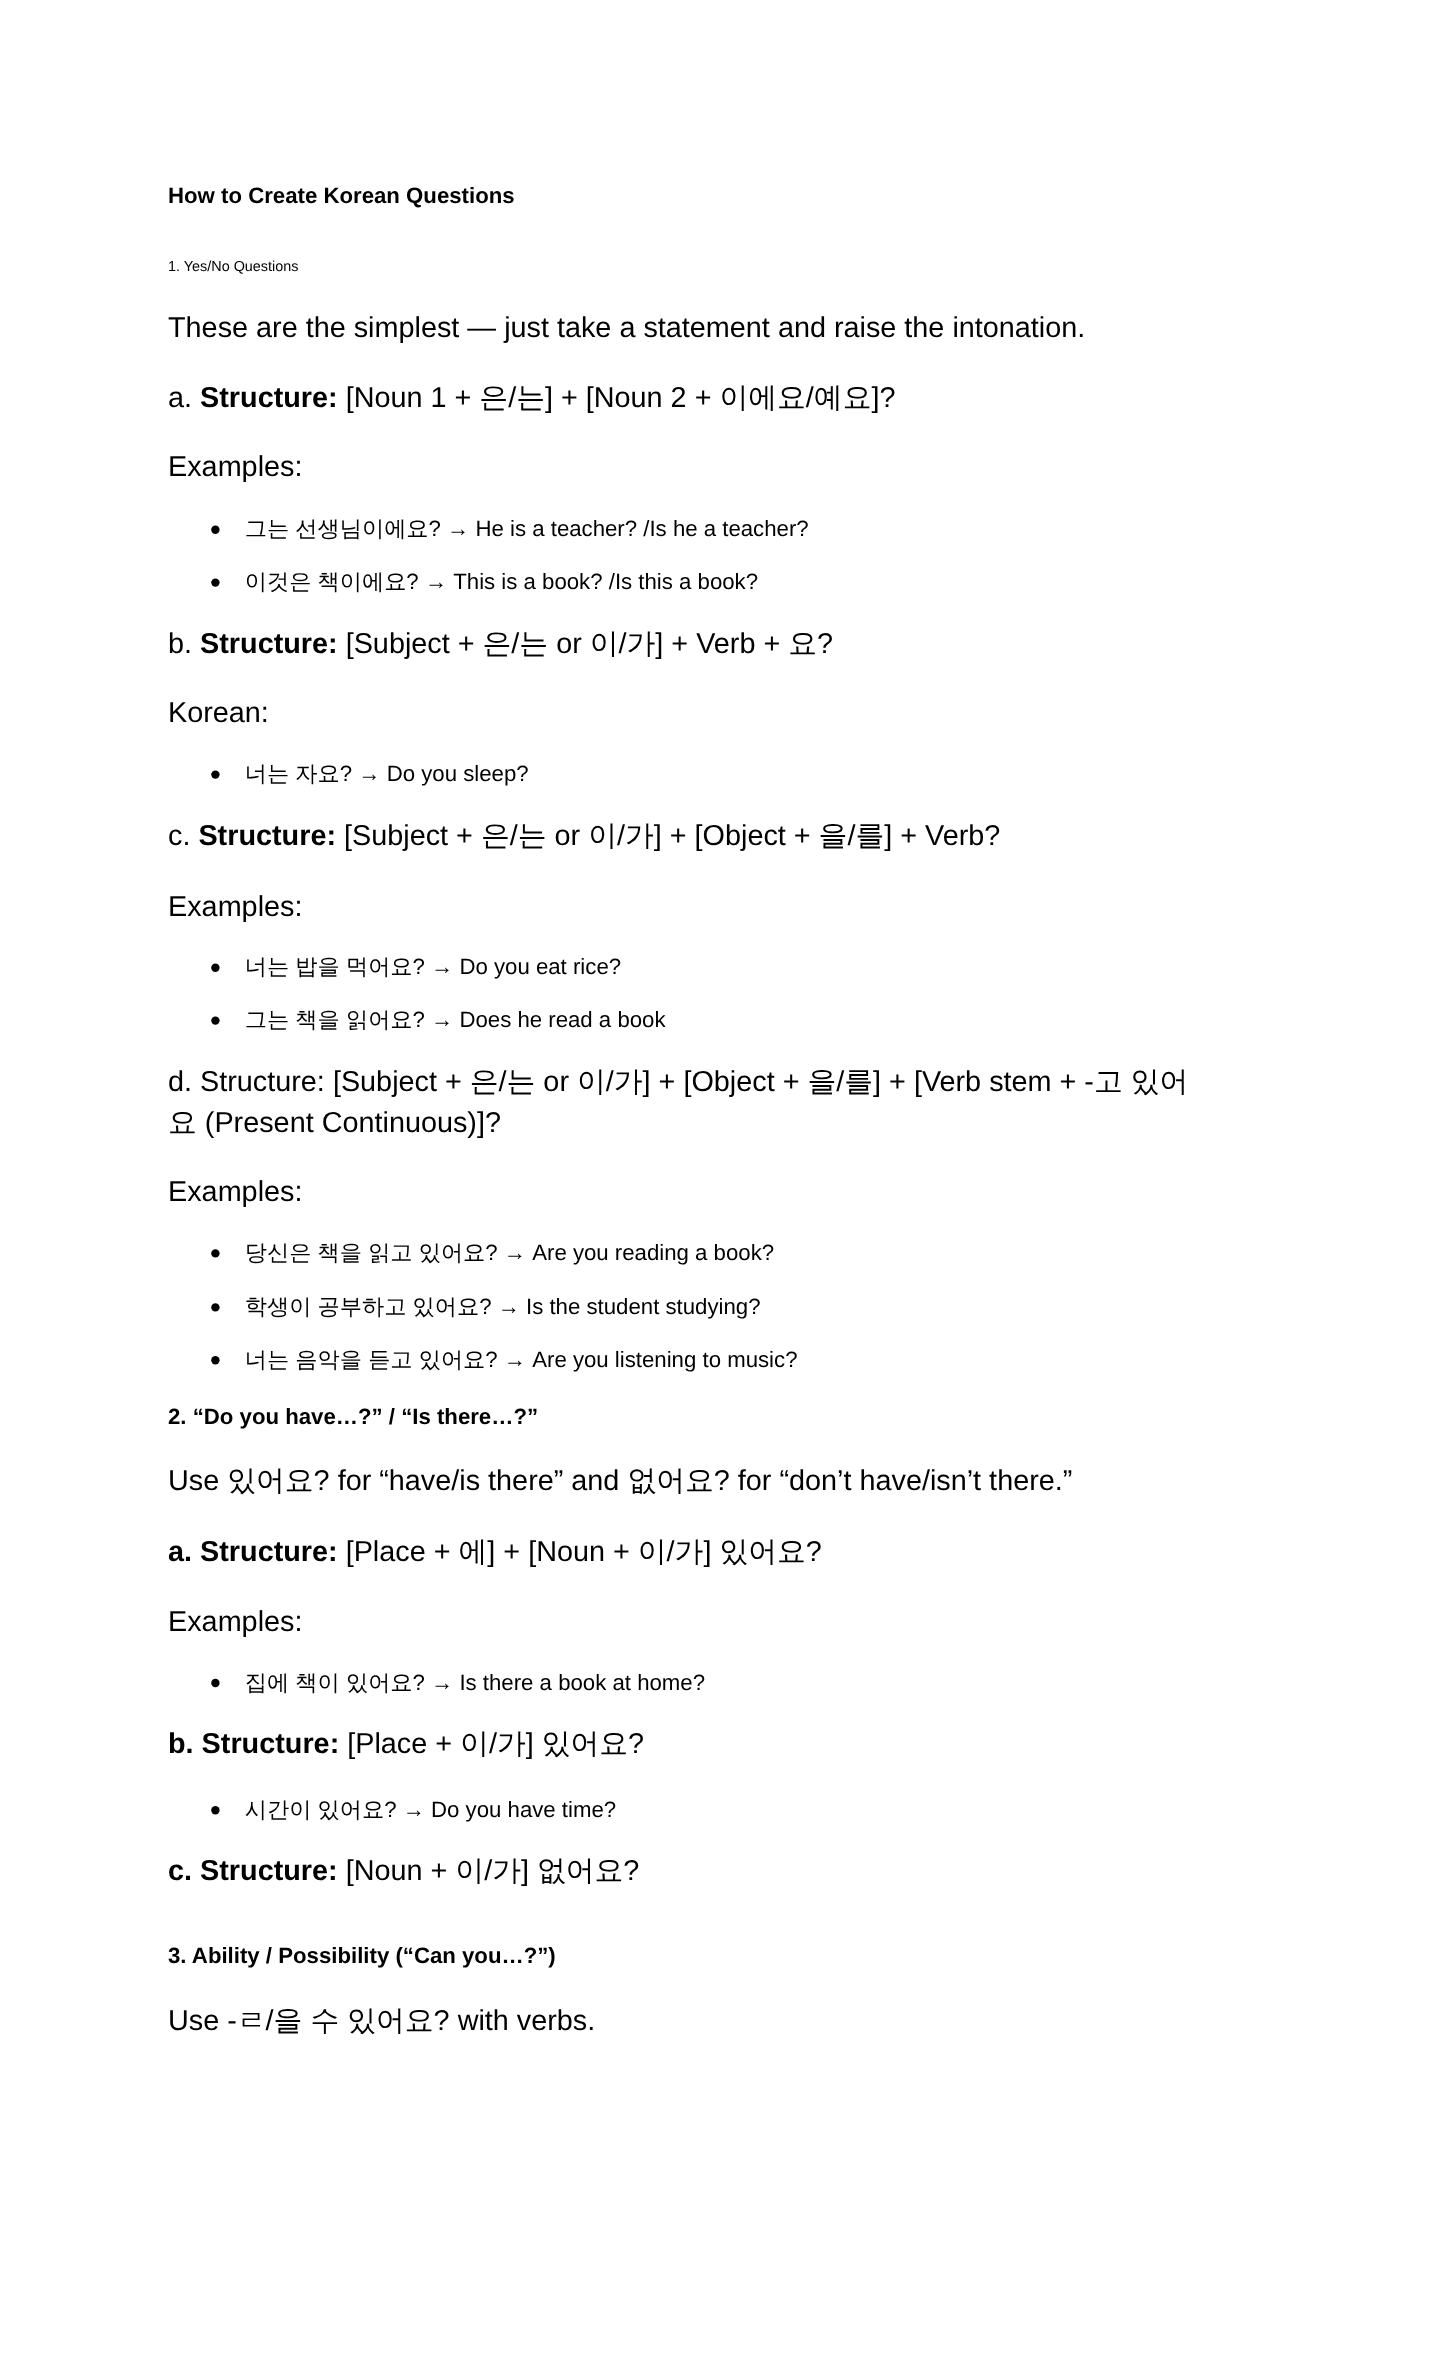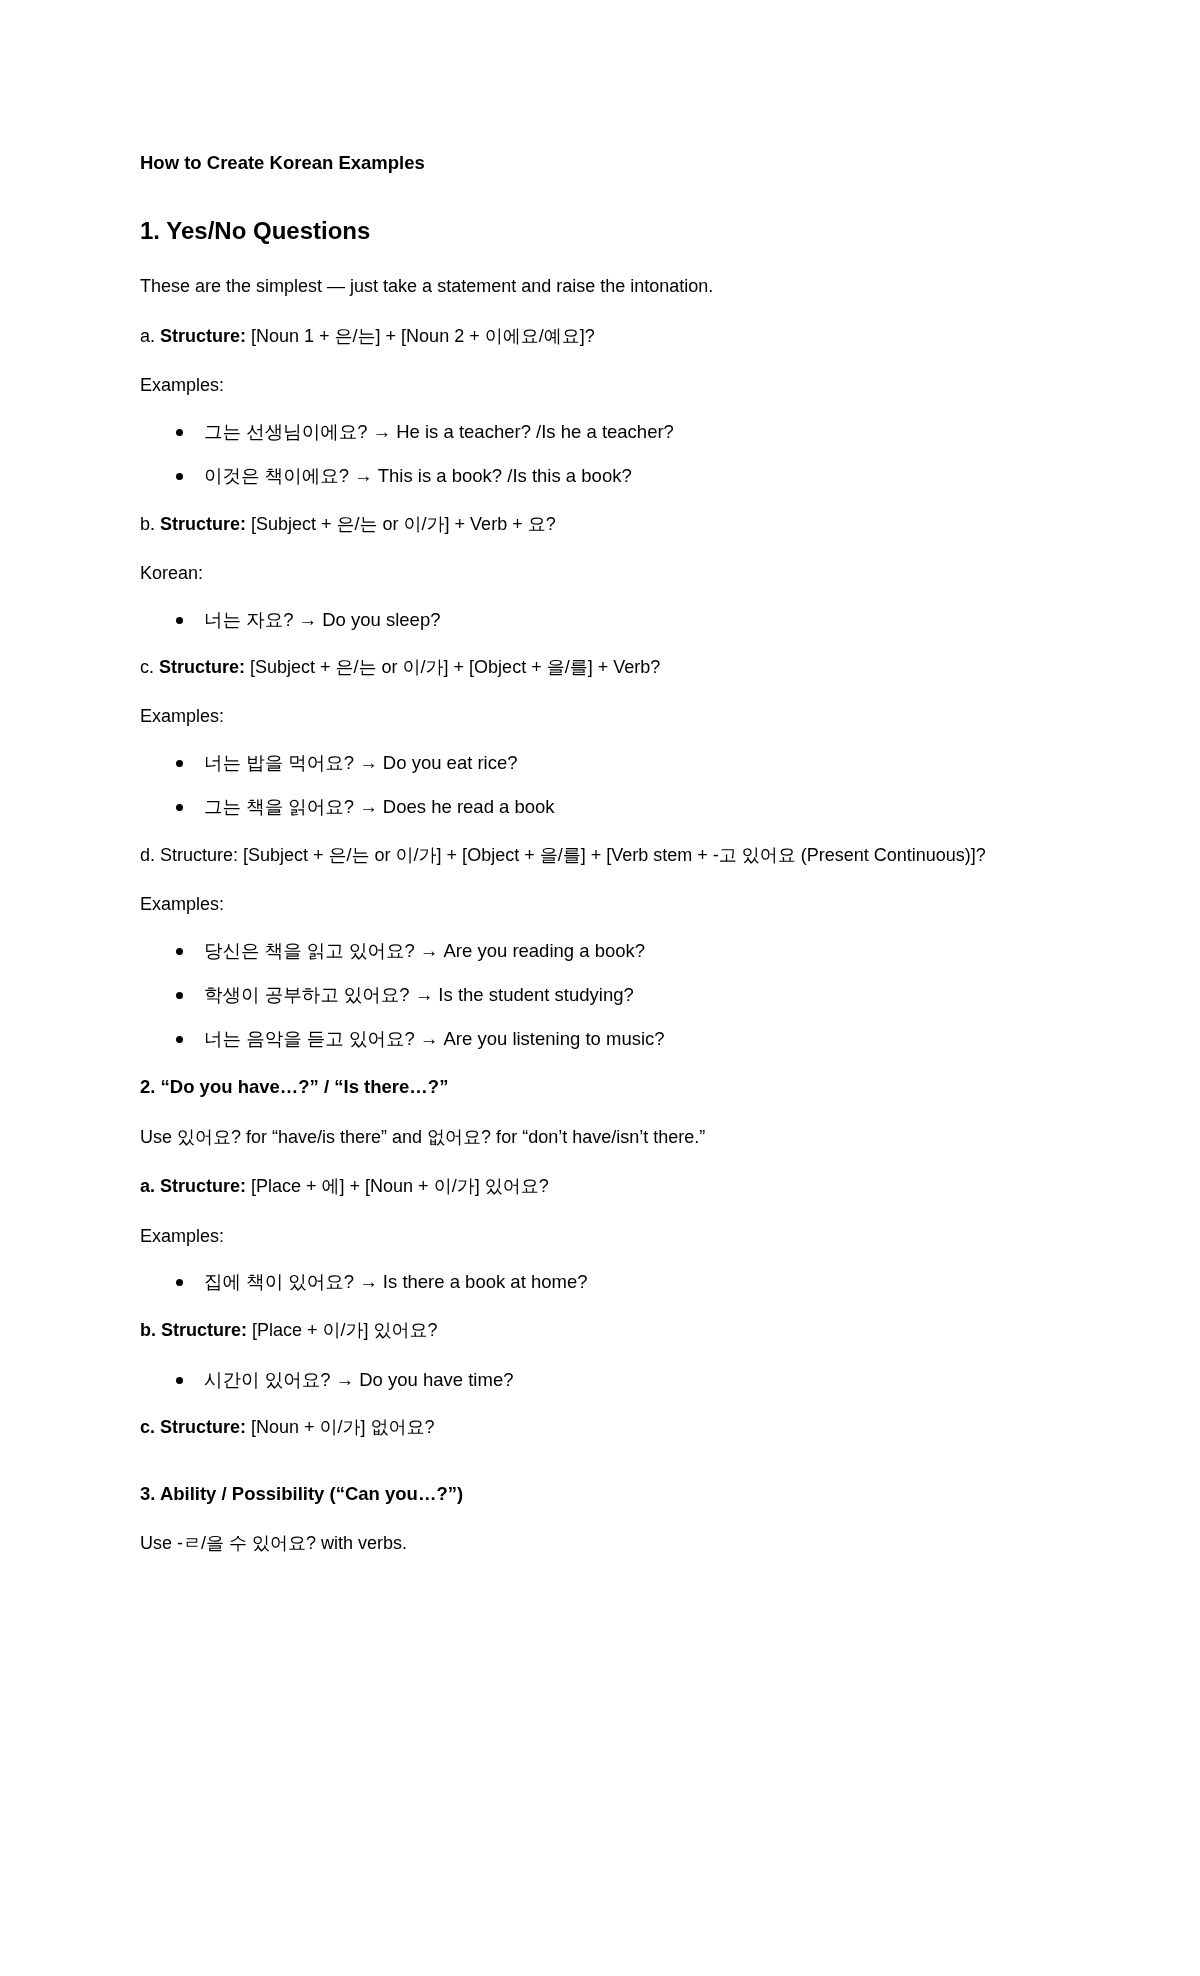--- a/index.html
+++ b/index.html
@@ -20,31 +20,31 @@
     min-height: 1976px;
     background: #ffffff;
     box-sizing: border-box;
     padding: 150px 140px 0 140px;
   }
   .doc {
     width: 860px;
   }
   p {
     margin: 0 0 22px 0;
-    font-size: 18px;
+    font-size: 24px;
     line-height: 1.42;
   }
   .title {
     font-weight: bold;
     font-size: 18.5px;
     margin-bottom: 38px;
   }
   .heading {
-    font-weight: bold;
-    font-size: 24px;
+    font-weight: normal;
+    font-size: 12px;
     margin-bottom: 26px;
   }
   .heading-spaced {
     font-weight: bold;
     font-size: 18.5px;
     margin-bottom: 24px;
   }
   .para {
     margin-bottom: 24px;
   }
@@ -84,21 +84,21 @@
   }
   .gap-before { margin-top: 40px; }
   b { font-weight: bold; }
 </style>
 </head>
 <body>
 
 <div class="page">
   <div class="doc">
 
-    <p class="title">How to Create Korean Examples</p>
+    <p class="title">How to Create Korean Questions</p>
 
     <p class="heading">1. Yes/No Questions</p>
     <p class="para">These are the simplest — just take a statement and raise the intonation.</p>
 
     <p class="structure">
       <span>a. </span><b>Structure:</b><span> [Noun 1 + 은/는] + [Noun 2 + 이에요/예요]?</span>
     </p>
     <p class="examples-label">Examples:</p>
     <ul class="bullets">
       <li>그는 선생님이에요? → He is a teacher? /Is he a teacher?</li>

